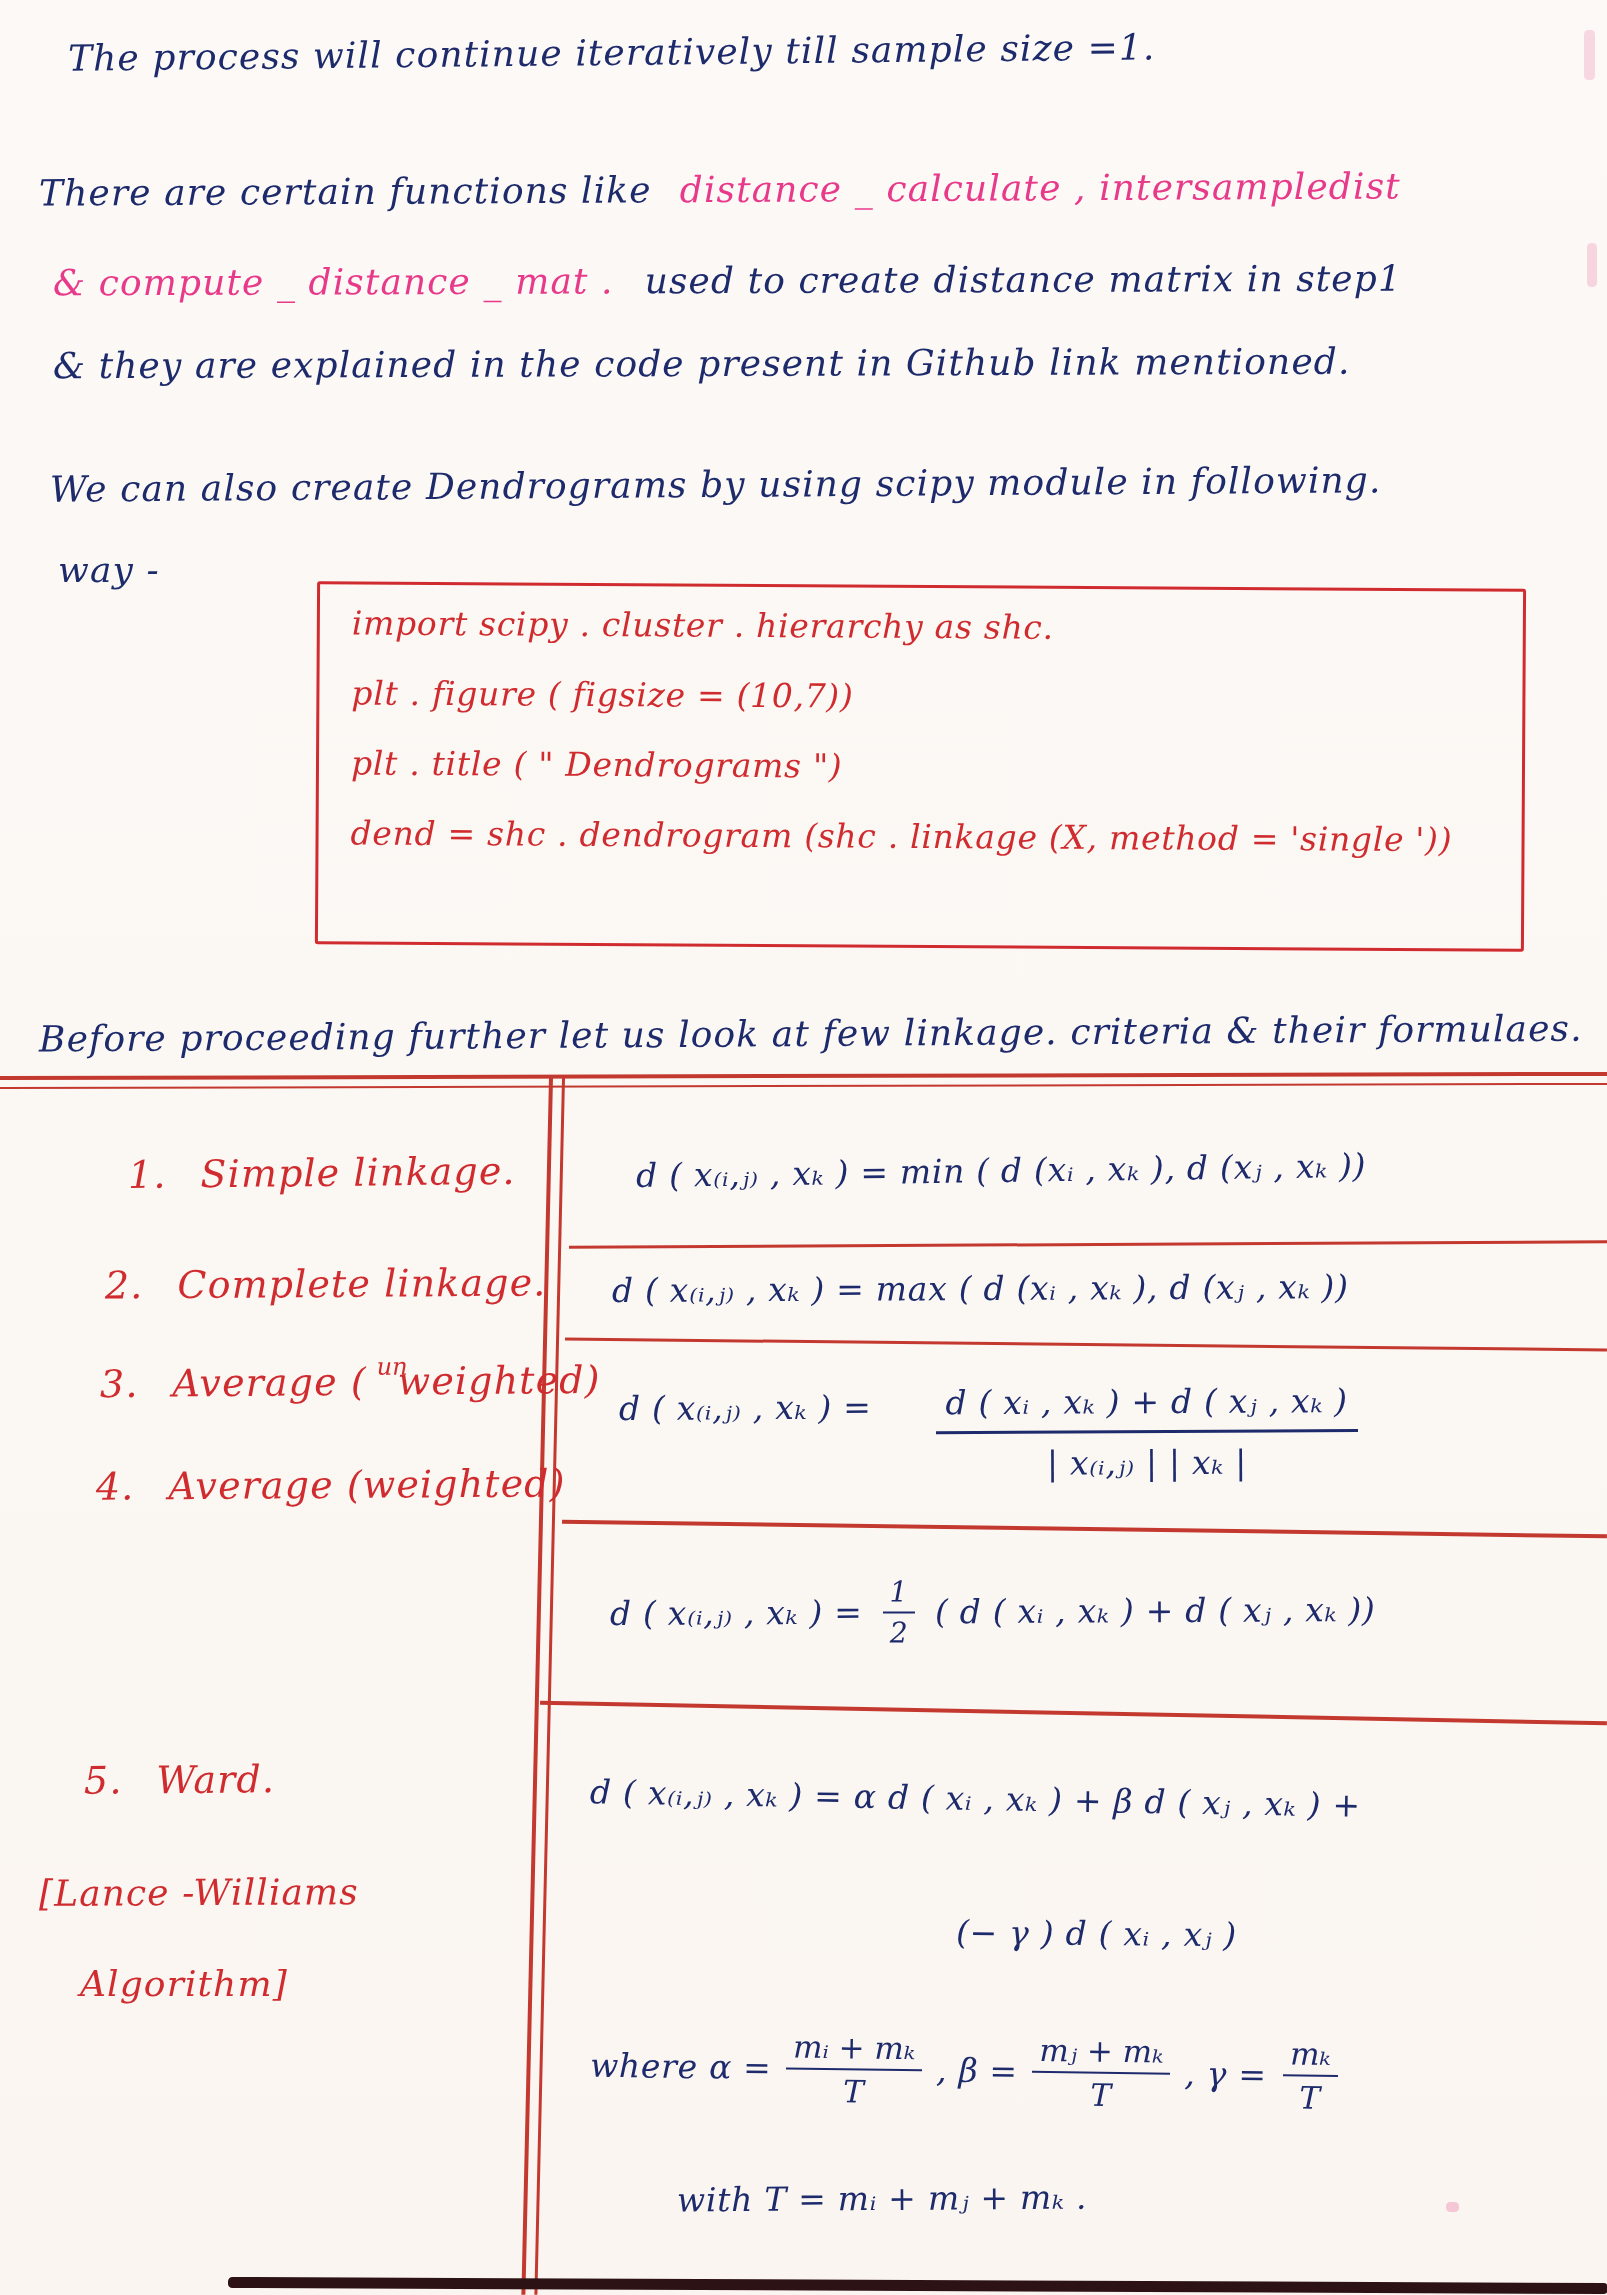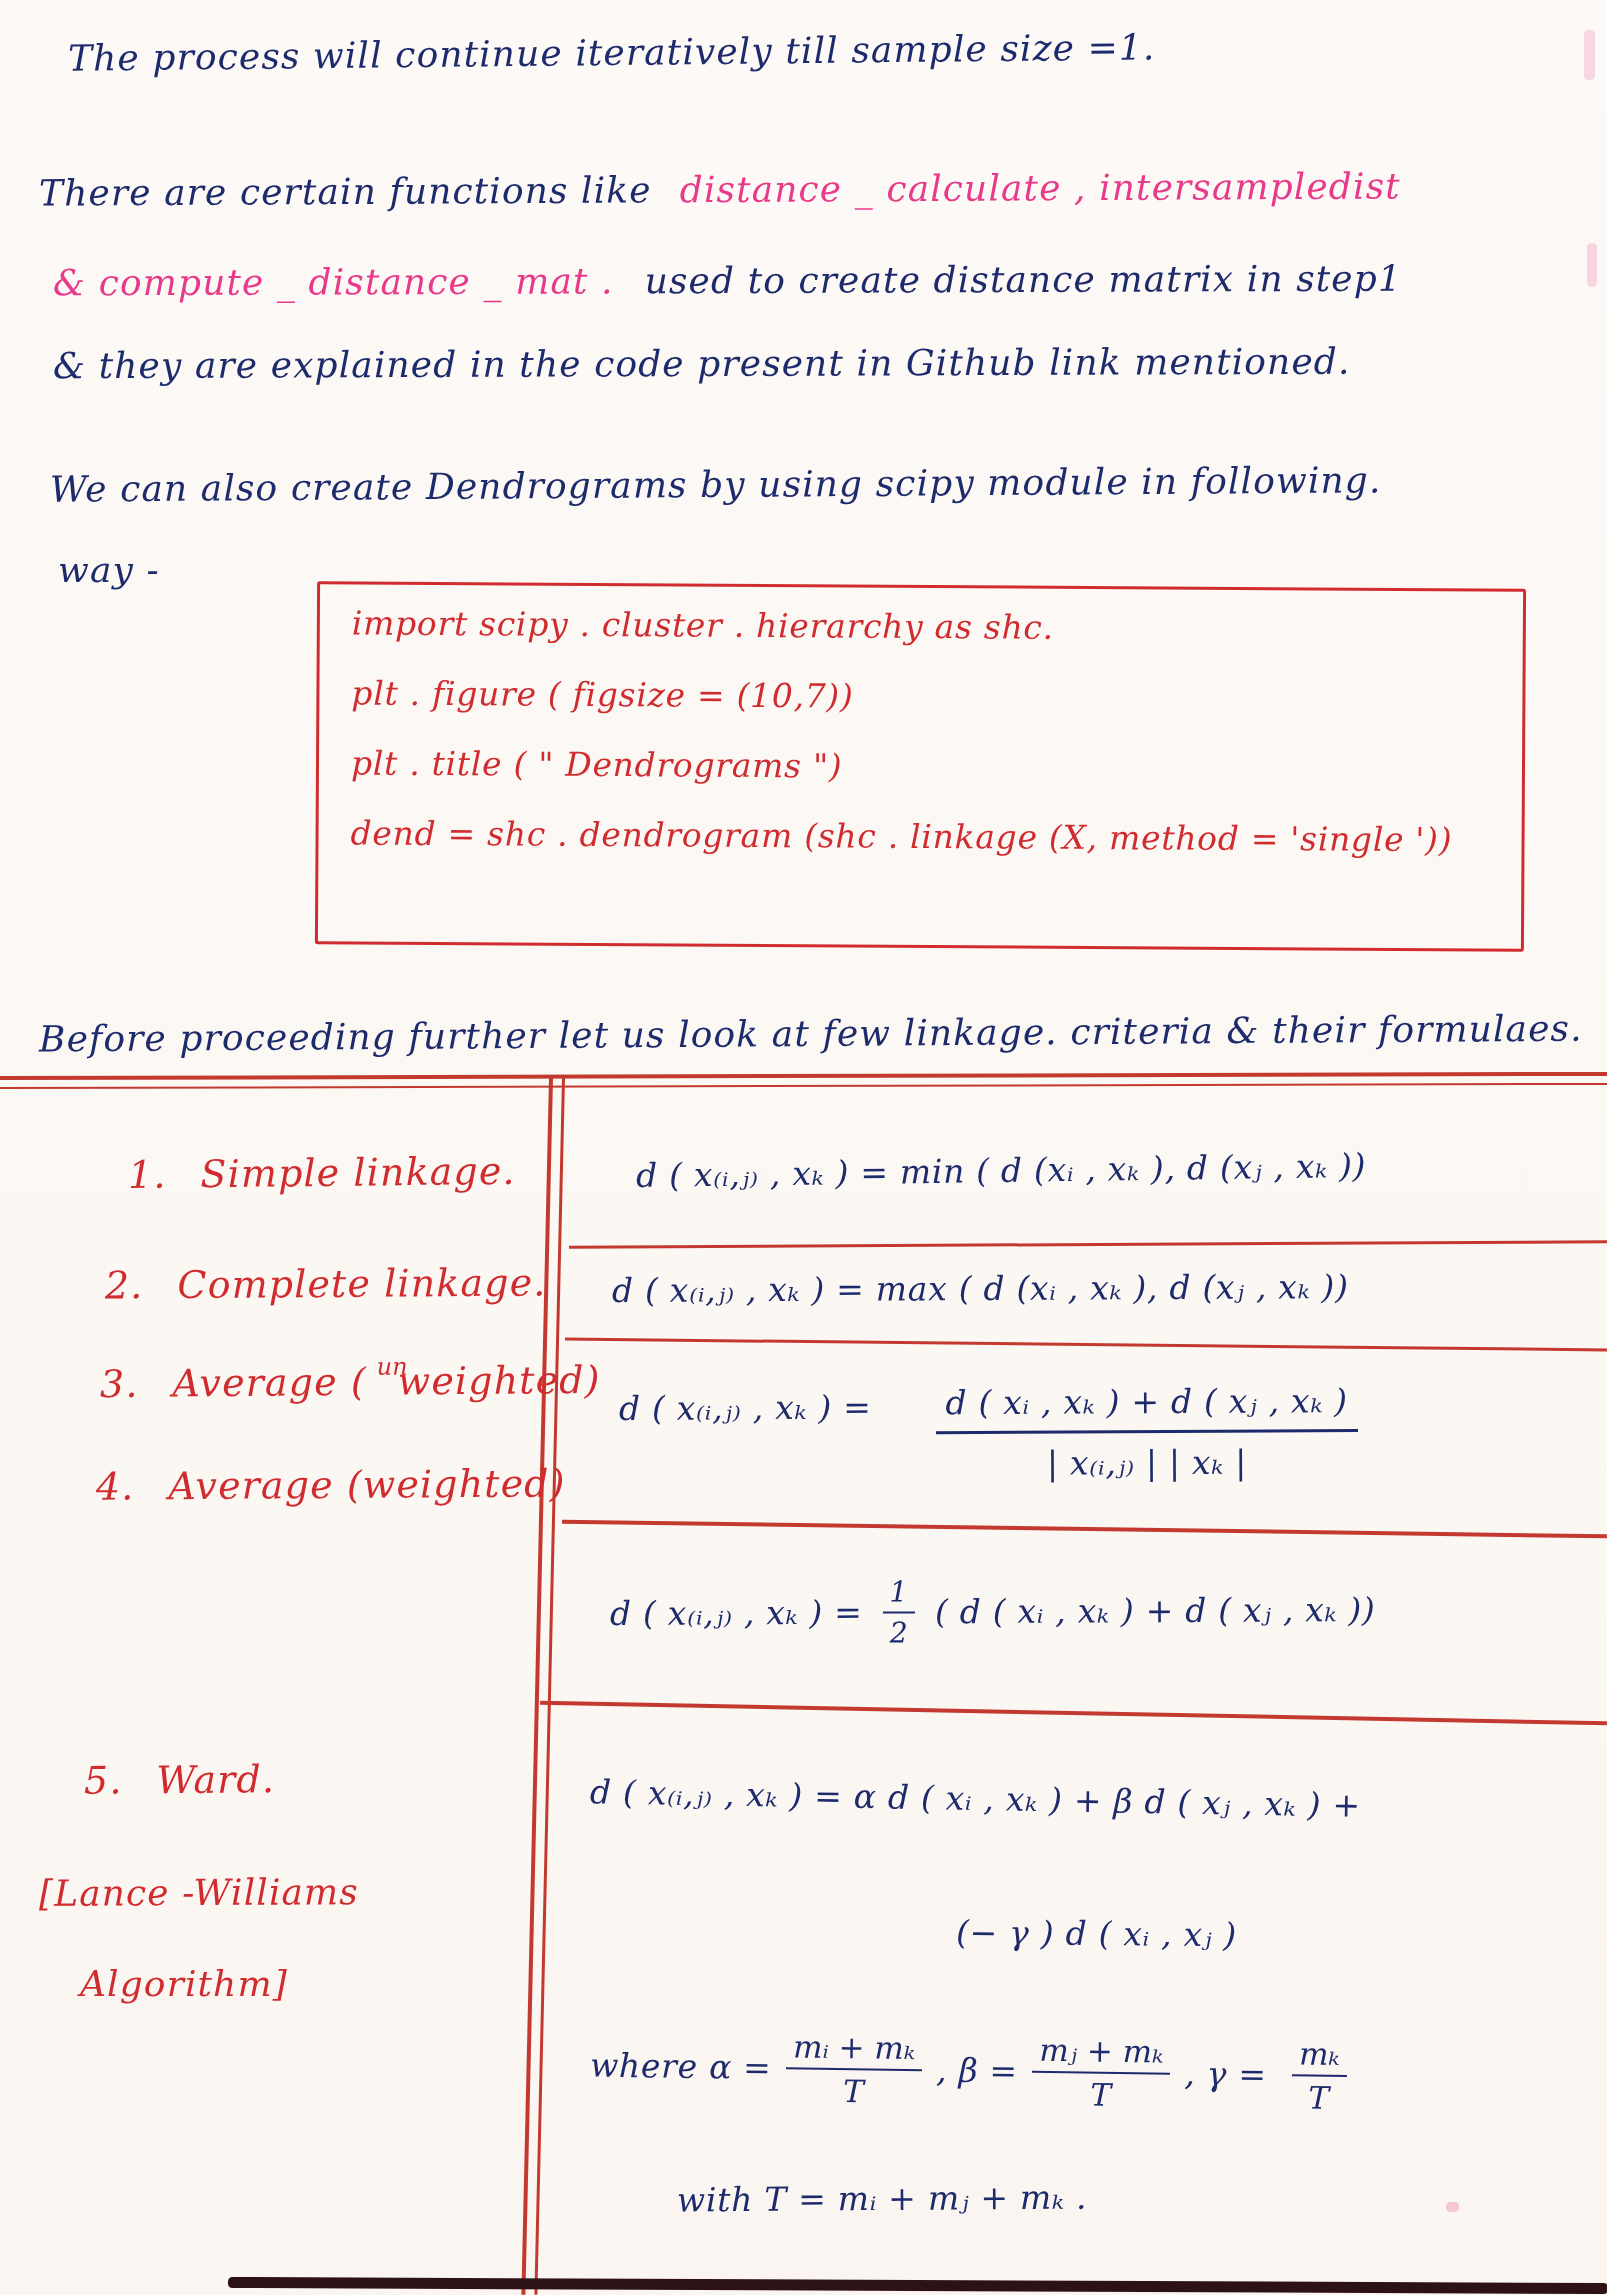--- a/index.html
+++ b/index.html
@@ -114,21 +114,21 @@
     <span class="minifrac hand blue wfrac" style="margin:0 14.2px;">
       <span class="mf-num">mᵢ + mₖ</span>
       <span class="mf-den">T</span>
     </span>
     <span class="hand blue fs46">,   β =</span>
     <span class="minifrac hand blue wfrac" style="margin:0 14.2px;">
       <span class="mf-num">mⱼ + mₖ</span>
       <span class="mf-den">T</span>
     </span>
     <span class="hand blue fs46">,   γ =</span>
-    <span class="minifrac hand blue wfrac" style="margin:0 25px;">
+    <span class="minifrac hand blue wfrac" style="margin:0 16px;">
       <span class="mf-num">mₖ</span>
       <span class="mf-den">T</span>
     </span>
   </div>
 
   <div class="abs hand blue fs46" style="left:677px;top:2179px;transform:rotate(-0.4deg);">with  T =  mᵢ +  mⱼ + mₖ .</div>
 
   <div class="artifact" style="left:228px;top:2280px;width:1380px;height:11.4px;background:#2d1215;transform:rotate(0.25deg);"></div>
   <div class="artifact" style="left:1584px;top:30px;width:11.4px;height:50px;background:#f3bcd1;opacity:.55;"></div>
   <div class="artifact" style="left:1587px;top:243px;width:10px;height:44px;background:#f3bcd1;opacity:.6;"></div>

